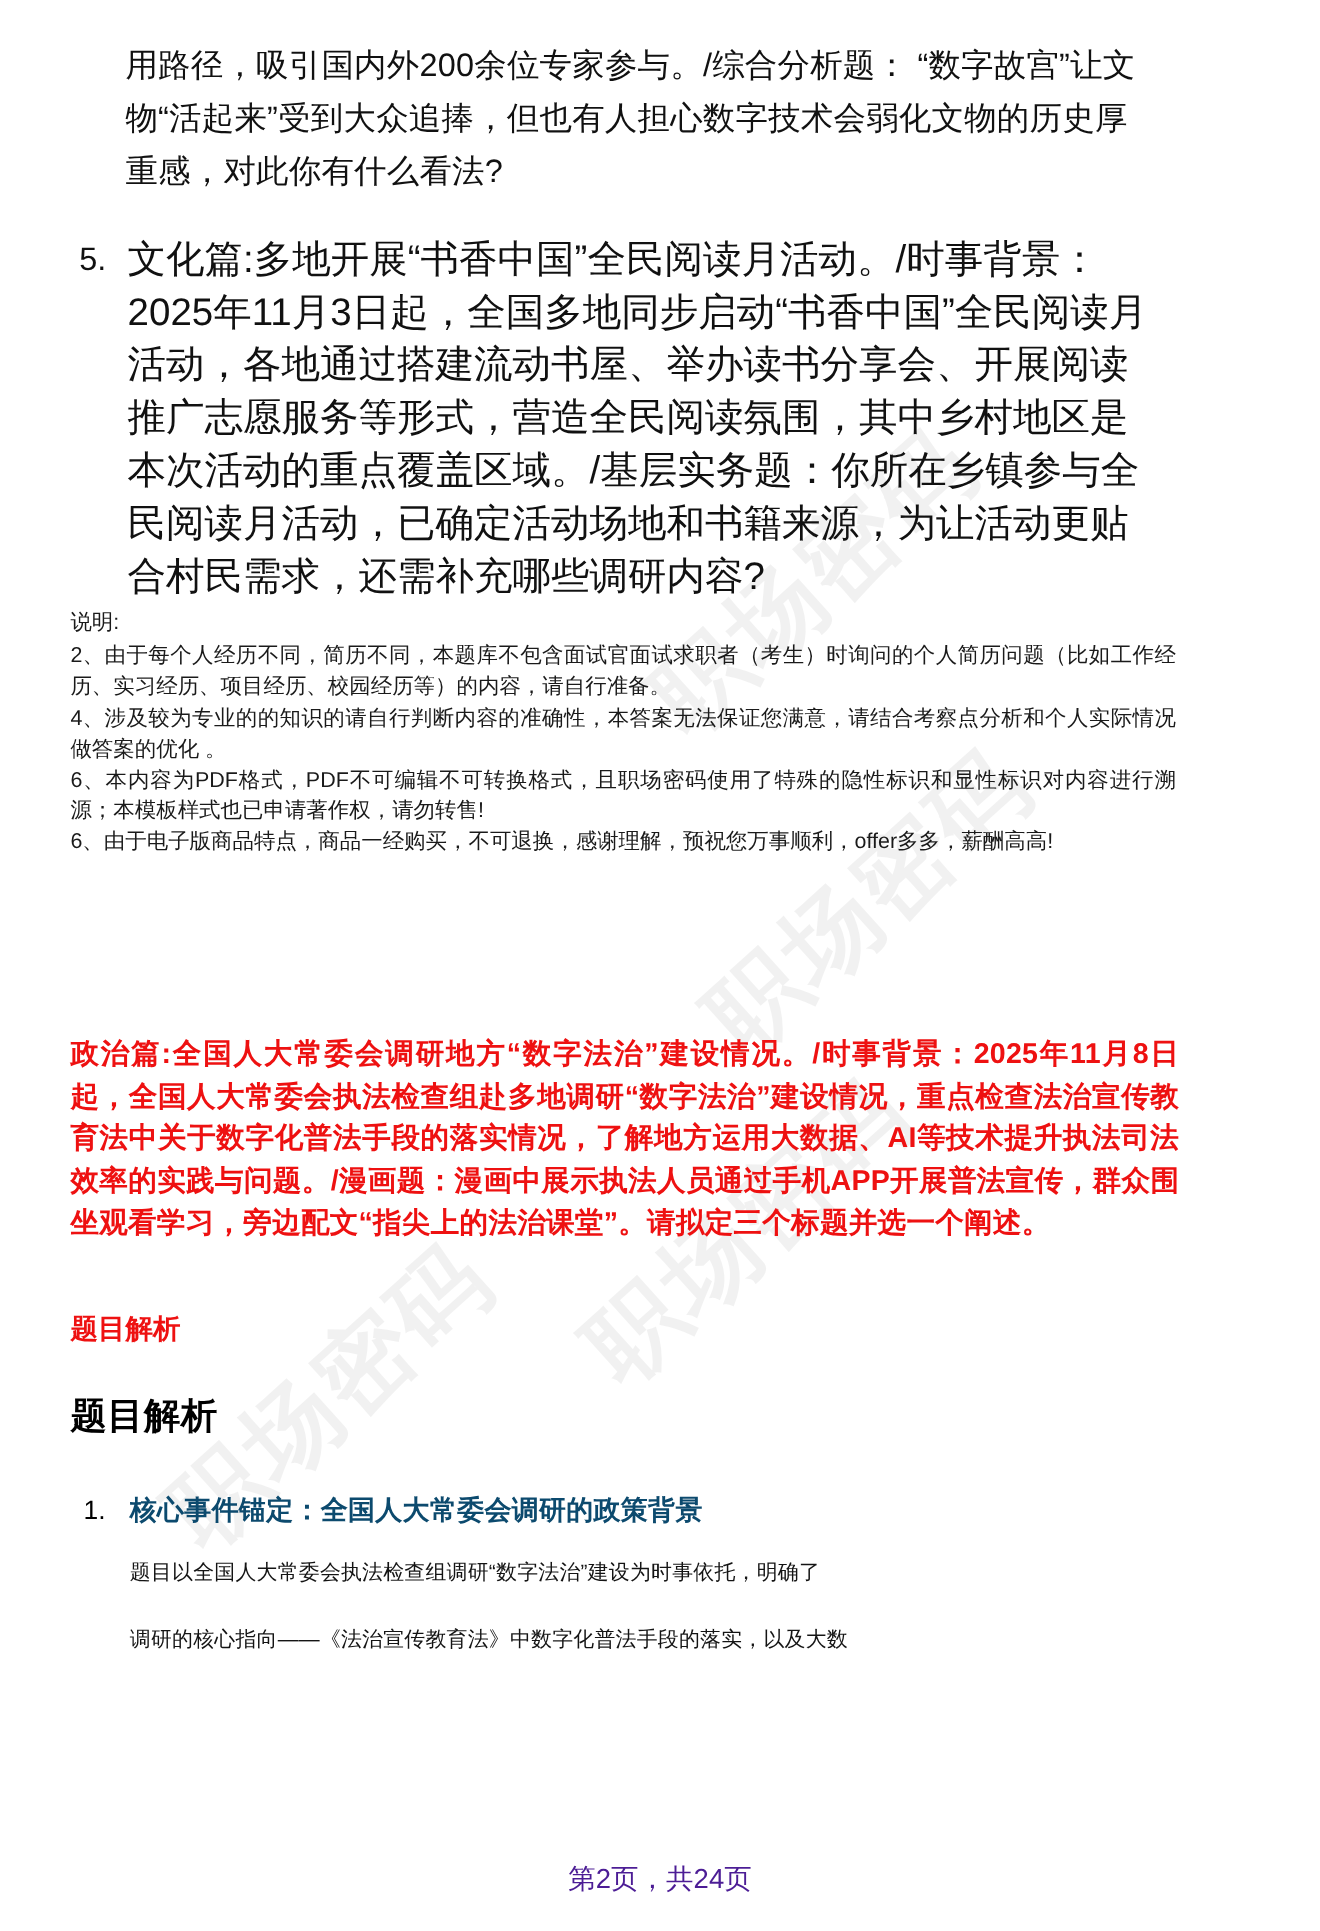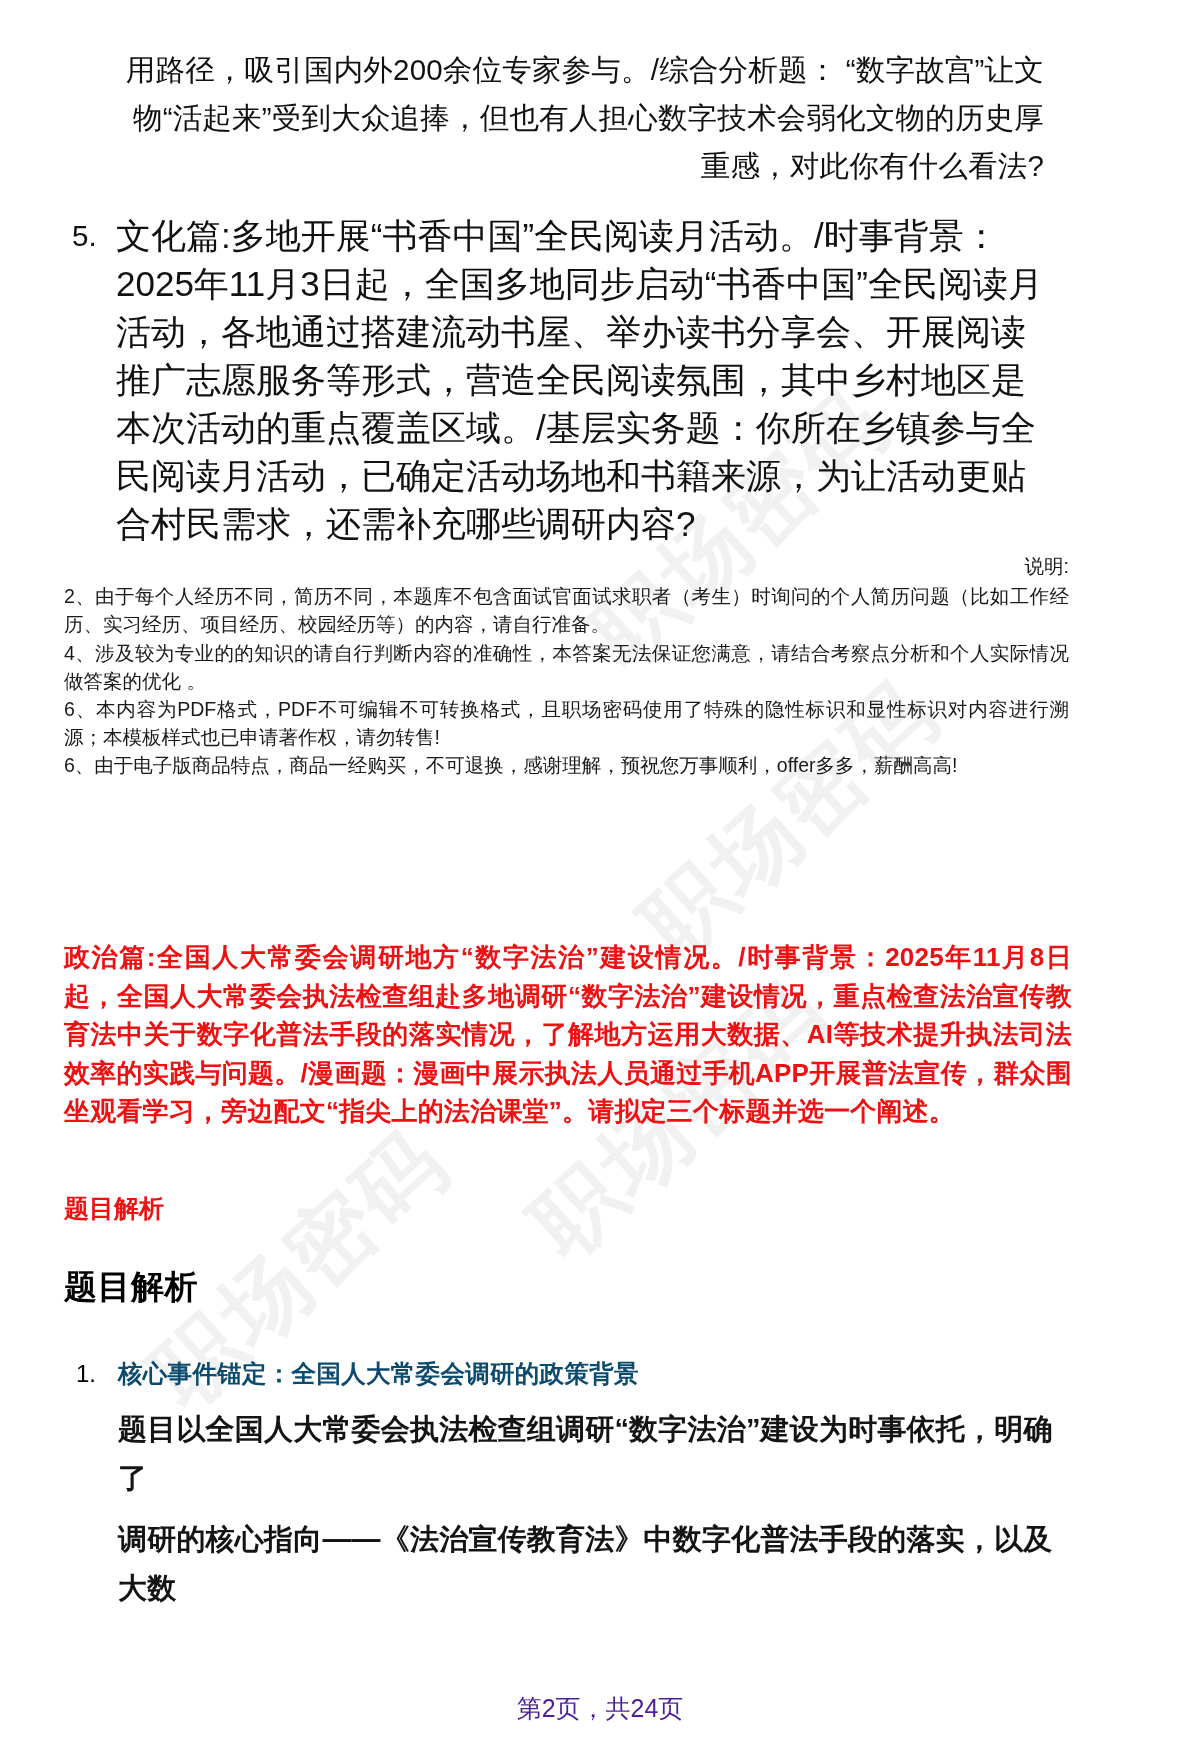--- a/index.html
+++ b/index.html
@@ -52,23 +52,22 @@
     font-size: 29.5px;
     line-height: 48px;
     color: #111111;
     margin: 0;
     letter-spacing: 0.2px;
   }
 
   .para-cont {
     position: absolute;
     left: 114px;
-    top: 46px;
+    top: 36px;
     width: 930px;
-    text-align: right;
   }
 
   .list-item-5 {
     position: absolute;
     left: 72px;
     top: 212px;
     width: 975px;
     display: flex;
     align-items: flex-start;
   }
@@ -93,21 +92,20 @@
     top: 552px;
     width: 1005px;
     font-size: 19.5px;
     line-height: 28.2px;
     color: #1a1a1a;
   }
   .notes-title {
     font-size: 19.5px;
     line-height: 28.2px;
     margin: 0 0 2px 0;
-    text-align: right;
   }
   .note-line {
     margin: 0;
     font-size: 19.5px;
     line-height: 28.2px;
     text-align: justify;
   }
 
   
   .red-block {
@@ -165,26 +163,25 @@
   .analysis-body { flex: 1 1 auto; }
   .analysis-title {
     font-size: 24.5px;
     font-weight: 700;
     line-height: 38px;
     color: #0c4a6e;
     margin: 0;
     letter-spacing: 0.3px;
   }
   .analysis-para {
-    font-size: 29px;
+    font-size: 19px;
     line-height: 49px;
     color: #141414;
     margin: 12px 0 0 0;
     letter-spacing: 0.2px;
-    font-weight: bold;
   }
 
   
   .footer {
     position: absolute;
     left: 0;
     top: 1690px;
     width: 1200px;
     text-align: center;
     font-size: 25px;

